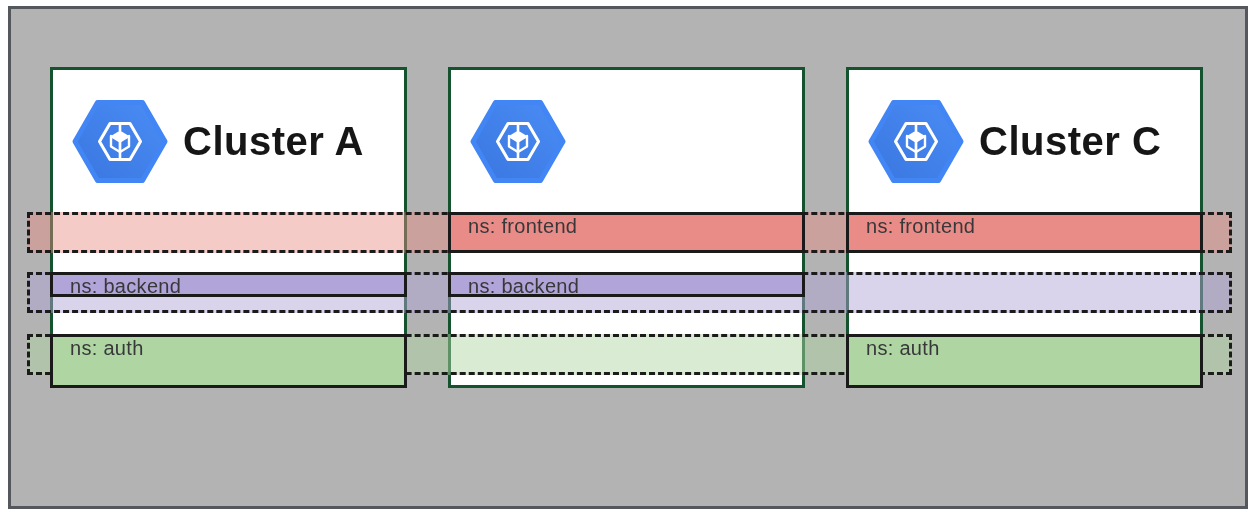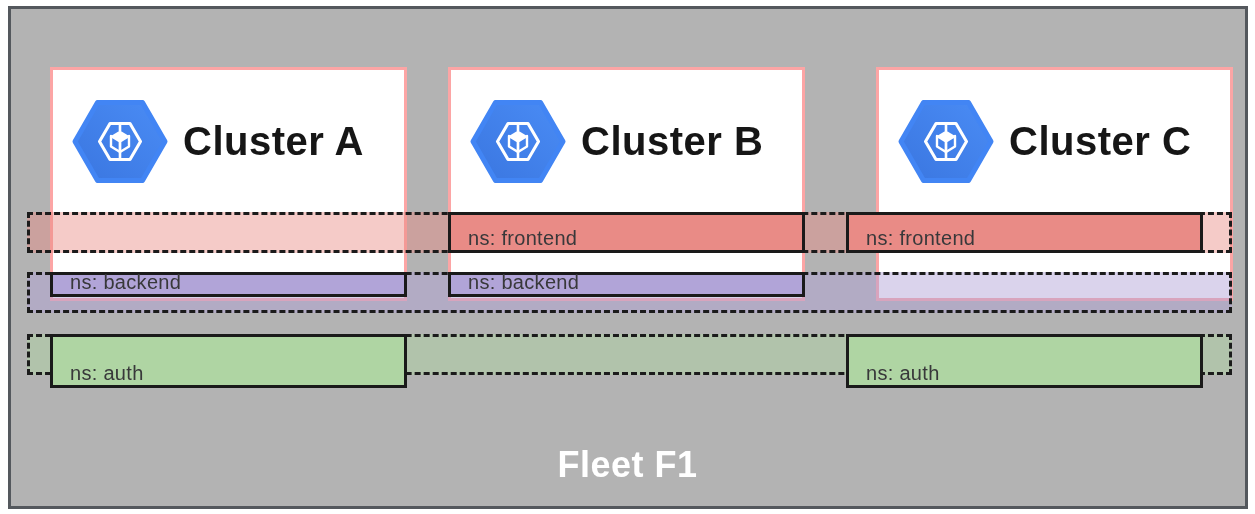--- a/index.html
+++ b/index.html
@@ -5,43 +5,43 @@
   html,body{margin:0;padding:0;background:#ffffff;}
   .canvas{
     position:relative;width:1255px;height:514px;background:#ffffff;
     font-family:"Liberation Sans", sans-serif;overflow:hidden;
   }
   .fleet{
     position:absolute;left:8px;top:6px;width:1240px;height:503px;
     background:#b3b3b3;border:3px solid #54585d;box-sizing:border-box;
   }
   .cluster{
-    position:absolute;top:67px;width:357px;height:234px;
-    background:#ffffff;border:3px solid #fca5a5;box-sizing:border-box;z-index:1;
+    position:absolute;top:67px;width:357px;height:321px;
+    background:#ffffff;border:3px solid #14532d;box-sizing:border-box;z-index:1;
   }
   .cluster-a{left:50px;}
   .cluster-b{left:448px;}
-  .cluster-c{left:876px;padding-left:22px;}
+  .cluster-c{left:846px;padding-left:22px;}
   .cluster-header{
     position:absolute;left:17px;top:25px;display:flex;align-items:center;gap:13px;
   }
   .gke-icon{width:100px;height:93px;flex:0 0 auto;}
   .cluster-title{
     font-size:40px;font-weight:700;color:#161616;letter-spacing:0.5px;white-space:nowrap;
   }
   .band{
     position:absolute;left:27px;width:1205px;box-sizing:border-box;
     border:3px dashed #1b1b1b;z-index:2;
   }
   .band-frontend{top:212px;height:41px;background:rgba(233,139,134,0.45);}
   .band-backend {top:272px;height:41px;background:rgba(177,164,216,0.48);}
   .band-auth    {top:334px;height:41px;background:rgba(175,213,163,0.48);}
   .ns-rect{
     position:absolute;box-sizing:border-box;border:3px solid #1a1a1a;z-index:3;
-    display:flex;align-items:flex-end;padding-left:17px;
+    display:flex;align-items:flex-start;padding-left:17px;
   }
   .ns-rect.row-frontend{top:212px;height:41px;background:#e98b86;}
   .ns-rect.row-backend {top:272px;height:25px;background:#b1a4d8;}
   .ns-rect.row-auth    {top:334px;height:54px;background:#afd5a3;}
   .ns-rect.col-a{left:50px;width:357px;}
   .ns-rect.col-b{left:448px;width:357px;}
   .ns-rect.col-c{left:846px;width:357px;}
   .ns-label{
     font-size:20px;color:#38383a;letter-spacing:0.3px;white-space:nowrap;
   }
@@ -81,21 +81,20 @@
     <div class="cluster-header">
       <svg class="gke-icon" viewBox="0 0 100 93">
         <polygon points="5,46.5 27.5,7.5 72.5,7.5 95,46.5 72.5,85.5 27.5,85.5" fill="url(#hexg)" stroke="#4285f4" stroke-width="5" stroke-linejoin="round"></polygon>
         <polygon points="29.5,46.5 40,28.5 60,28.5 70.5,46.5 60,64.5 40,64.5" fill="none" stroke="#ffffff" stroke-width="3.1" stroke-linejoin="round"></polygon>
         <line x1="50" y1="28.5" x2="50" y2="36" stroke="#ffffff" stroke-width="2.6"></line>
         <line x1="50" y1="57" x2="50" y2="64.5" stroke="#ffffff" stroke-width="2.6"></line>
         <polygon points="50,35.5 59,41 50,46.5 41,41" fill="#ffffff"></polygon>
         <polygon points="41,41 50,46.5 50,57 41,51.5" fill="none" stroke="#ffffff" stroke-width="2.4" stroke-linejoin="round"></polygon>
         <polygon points="59,41 50,46.5 50,57 59,51.5" fill="none" stroke="#ffffff" stroke-width="2.4" stroke-linejoin="round"></polygon>
       </svg>
-      <span class="cluster-title">Cluster B</span>
     </div>
   </div>
 
   <div class="cluster cluster-c">
     <div class="cluster-header">
       <svg class="gke-icon" viewBox="0 0 100 93">
         <polygon points="5,46.5 27.5,7.5 72.5,7.5 95,46.5 72.5,85.5 27.5,85.5" fill="url(#hexg)" stroke="#4285f4" stroke-width="5" stroke-linejoin="round"></polygon>
         <polygon points="29.5,46.5 40,28.5 60,28.5 70.5,46.5 60,64.5 40,64.5" fill="none" stroke="#ffffff" stroke-width="3.1" stroke-linejoin="round"></polygon>
         <line x1="50" y1="28.5" x2="50" y2="36" stroke="#ffffff" stroke-width="2.6"></line>
         <line x1="50" y1="57" x2="50" y2="64.5" stroke="#ffffff" stroke-width="2.6"></line>
@@ -123,14 +122,13 @@
   <div class="ns-rect row-backend col-b">
     <span class="ns-label">ns: backend</span>
   </div>
   <div class="ns-rect row-auth col-a">
     <span class="ns-label">ns: auth</span>
   </div>
   <div class="ns-rect row-auth col-c">
     <span class="ns-label">ns: auth</span>
   </div>
 
-  <div class="fleet-label">Fleet F1</div>
 </div>
 
 </body></html>

